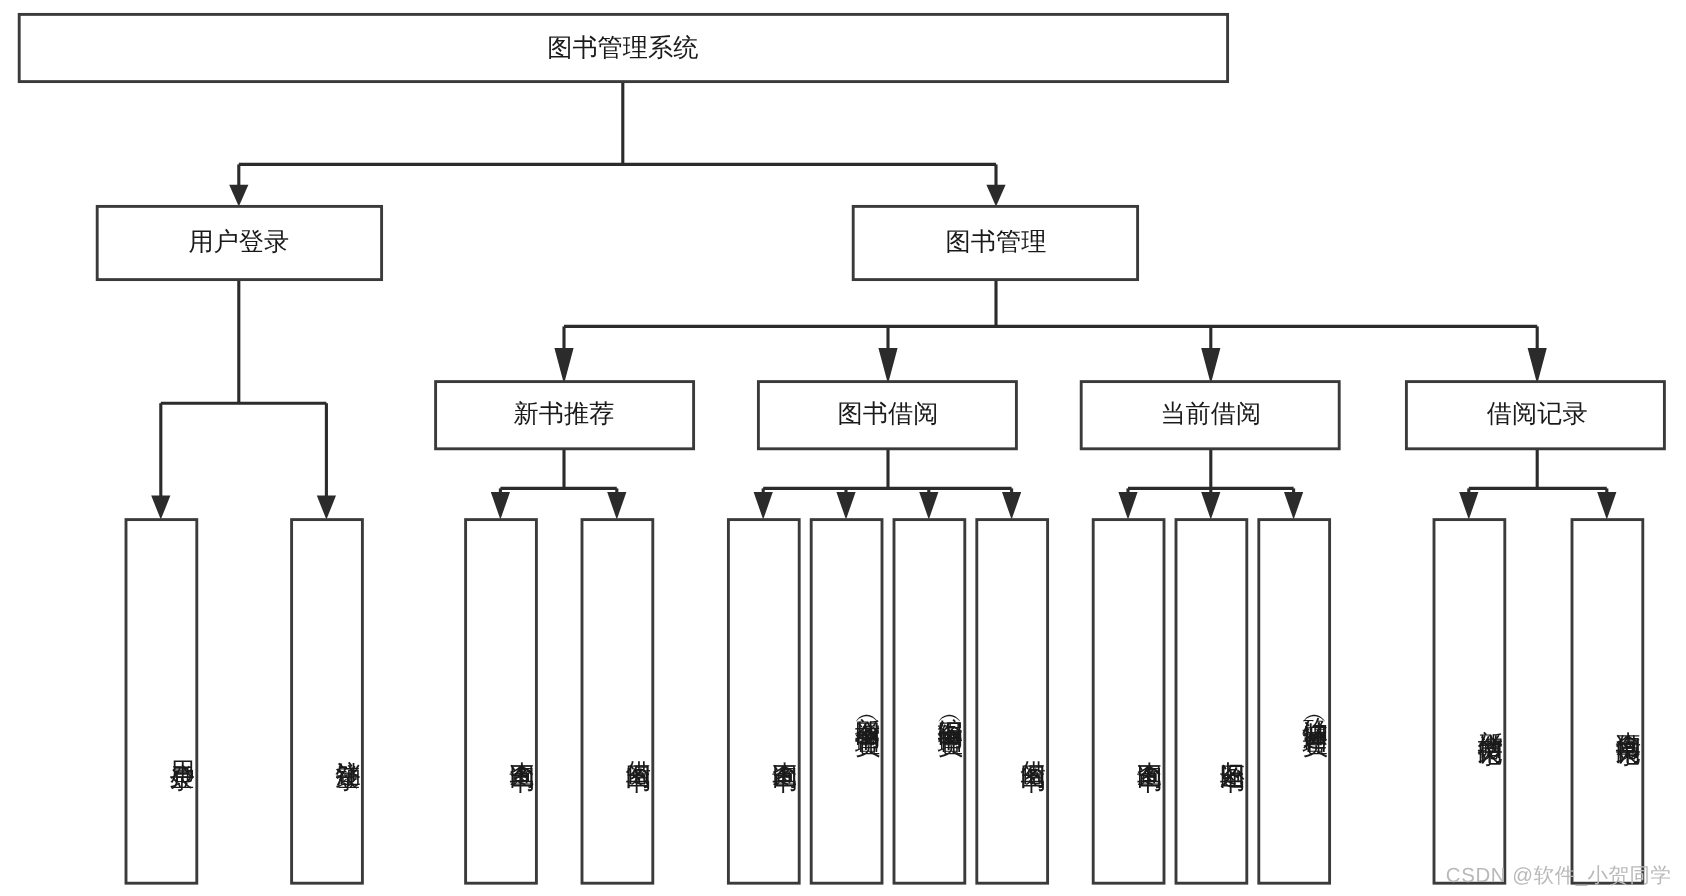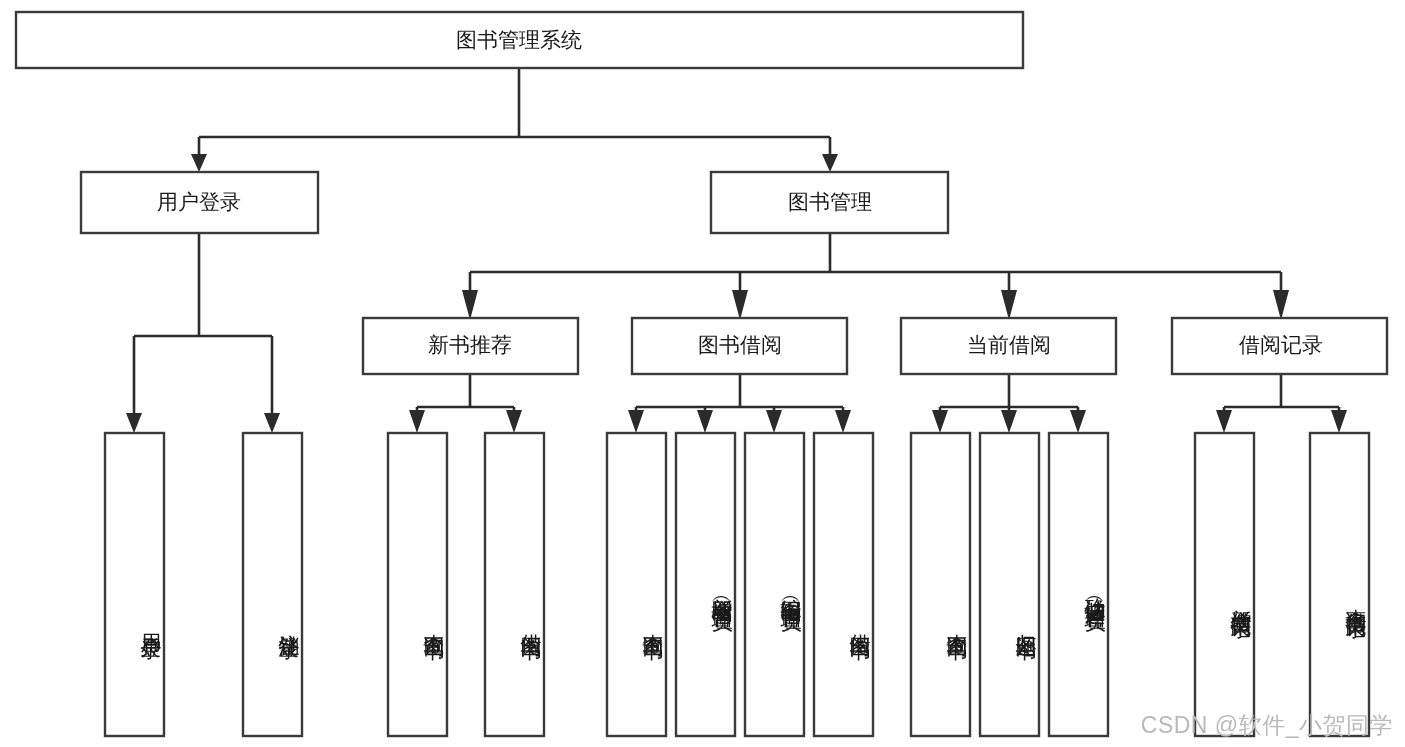--- a/index.html
+++ b/index.html
@@ -62,21 +62,21 @@
     display: flex;
     align-items: flex-start;
     justify-content: center;
     pointer-events: none;
   }
   .watermark {
     position: absolute;
     right: 12px;
     bottom: 6px;
     font-family: "Liberation Sans", "DejaVu Sans", sans-serif;
-    font-size: 23px;
+    font-size: 17px;
     color: #b9b9b9;
     letter-spacing: 0.5px;
     white-space: nowrap;
     margin-left: 12px;
   }
 </style>
 </head>
 <body>
 
 <div id="diagram-root">

